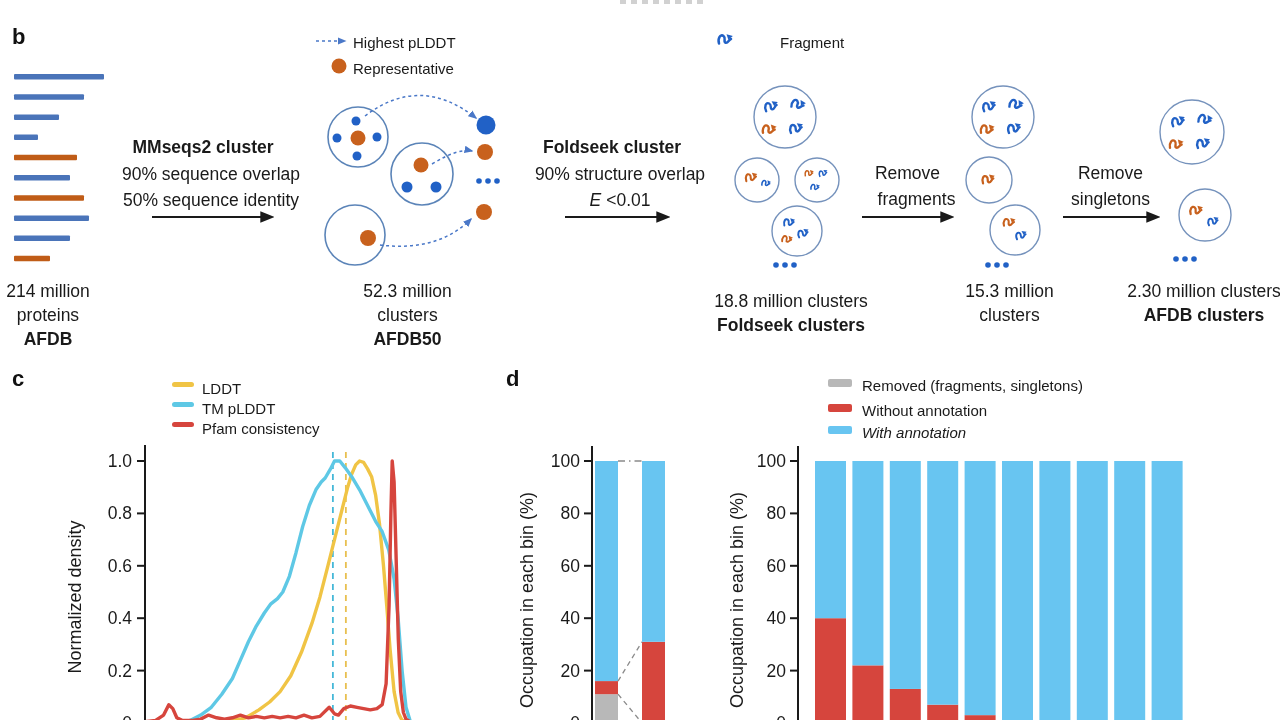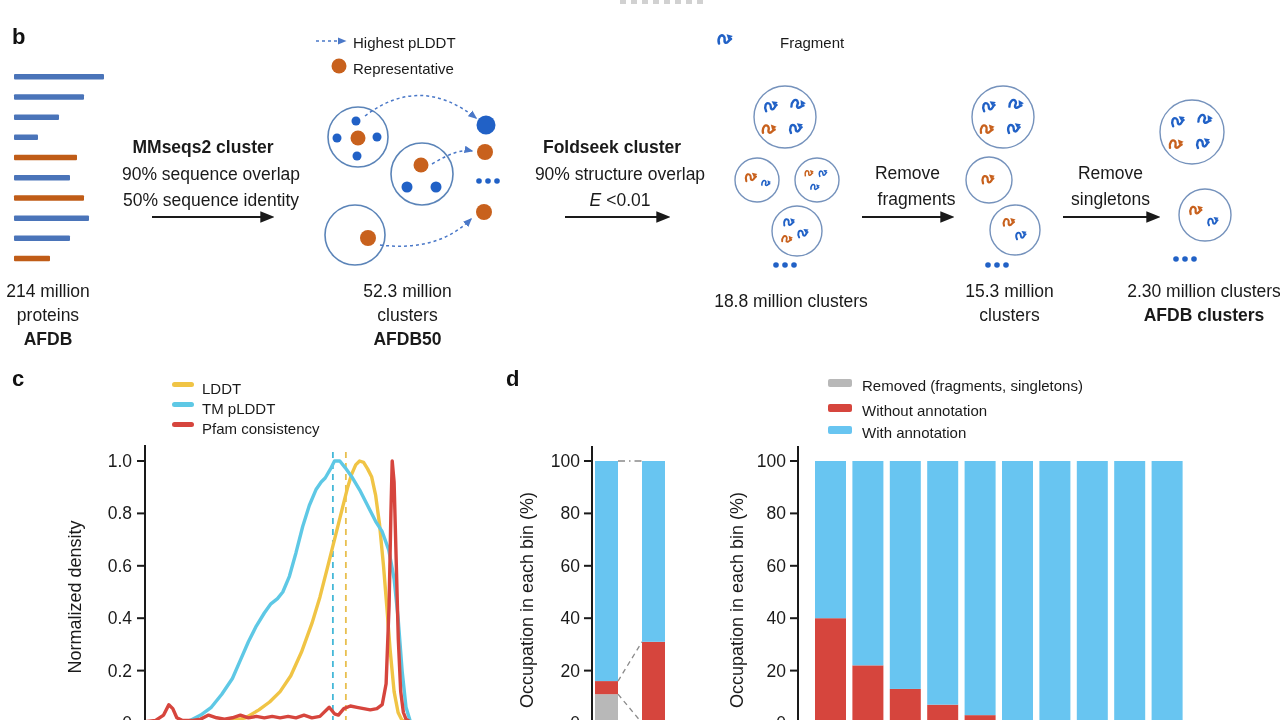--- a/index.html
+++ b/index.html
@@ -168,20 +168,21 @@
 </div>
 
 <div class="blk" style="left:345px;top:279px;width:125px;">
   <div>52.3 million</div>
   <div>clusters</div>
   <div class="bold">AFDB50</div>
 </div>
 
 <div class="blk" style="left:681px;top:279px;width:220px;margin-top:10px;">
   <div>18.8 million clusters</div>
+  <div class="bold">Foldseek clusters</div>
 </div>
 
 <div class="blk" style="left:947px;top:279px;width:125px;">
   <div>15.3 million</div>
   <div>clusters</div>
 </div>
 
 <div class="blk" style="left:1086px;top:279px;width:236px;">
   <div>2.30 million clusters</div>
   <div class="bold">AFDB clusters</div>
@@ -193,21 +194,21 @@
 <div class="txt" style="left:202px;top:377px;">LDDT</div>
 <div class="txt" style="left:202px;top:397px;">TM pLDDT</div>
 <div class="txt" style="left:202px;top:417px;">Pfam consistency</div>
 <div class="vlabel" style="left:75px;top:597px;">Normalized density</div>
 
 <span class="swatch-box" id="sw-removed" style="left: 828px; top: 379px; background: rgb(184, 184, 184);"></span>
 <span class="swatch-box" id="sw-without" style="left: 828px; top: 404px; background: rgb(214, 69, 61);"></span>
 <span class="swatch-box" id="sw-with" style="left: 828px; top: 426px; background: rgb(104, 197, 241);"></span>
 <div class="txt" style="left:862px;top:374px;">Removed (fragments, singletons)</div>
 <div class="txt" style="left:862px;top:399px;">Without annotation</div>
-<div class="txt" style="left:862px;top:421px;">With annotation</div>
+<div class="txt" style="left:862px;top:421px;font-style:italic;">With annotation</div>
 <div class="vlabel" style="left:527px;top:600px;">Occupation in each bin (%)</div>
 <div class="vlabel" style="left:737px;top:600px;">Occupation in each bin (%)</div>
 
 <svg id="chart-c" width="470" height="360" style="left:0;top:360px;overflow:hidden;">
     <line x1="145" y1="85" x2="145" y2="375" stroke="#1a1a1a" stroke-width="2"></line>
     <line x1="137" y1="363" x2="145" y2="363" stroke="#1a1a1a" stroke-width="2"></line>
     <text x="132" y="363" text-anchor="end" dominant-baseline="central" font-size="17.5" fill="#1a1a1a">0</text>
     <line x1="137" y1="310.6" x2="145" y2="310.6" stroke="#1a1a1a" stroke-width="2"></line>
     <text x="132" y="310.6" text-anchor="end" dominant-baseline="central" font-size="17.5" fill="#1a1a1a">0.2</text>
     <line x1="137" y1="258.2" x2="145" y2="258.2" stroke="#1a1a1a" stroke-width="2"></line>

